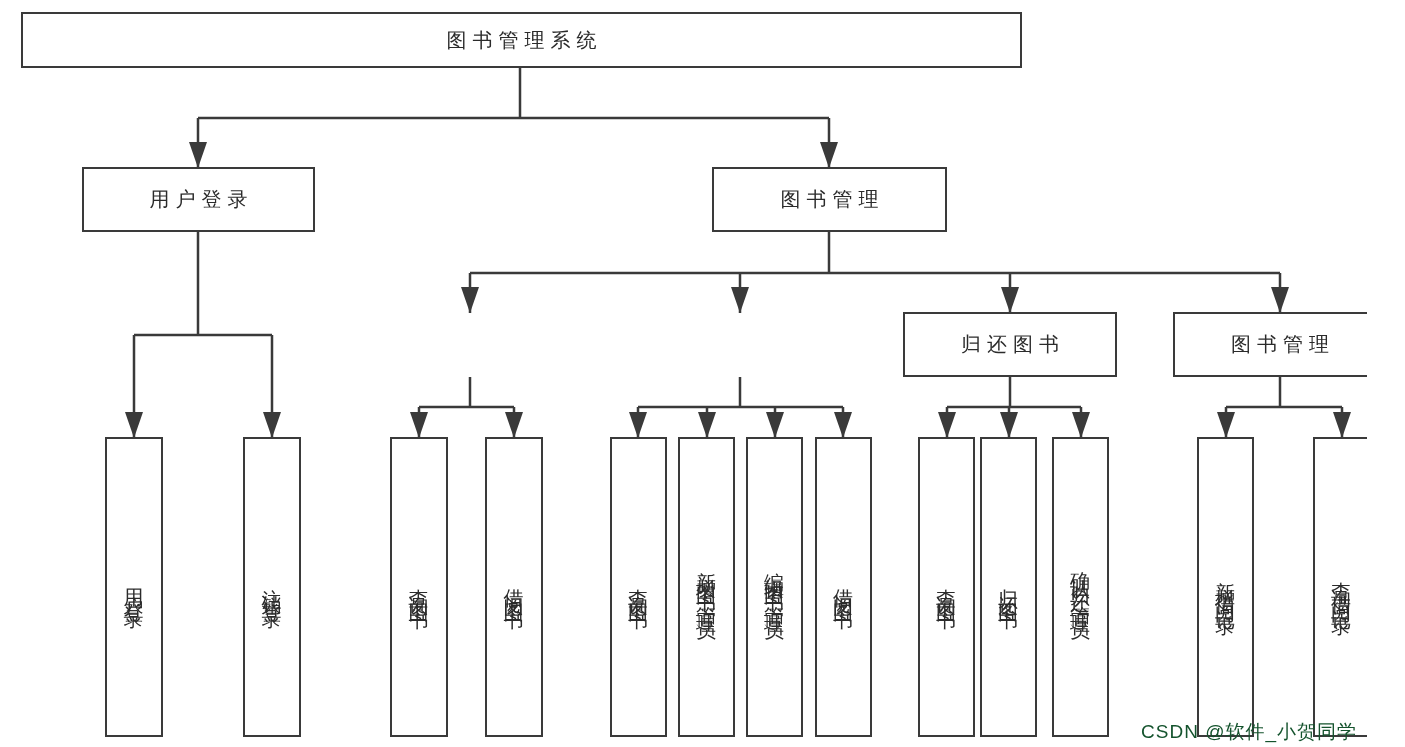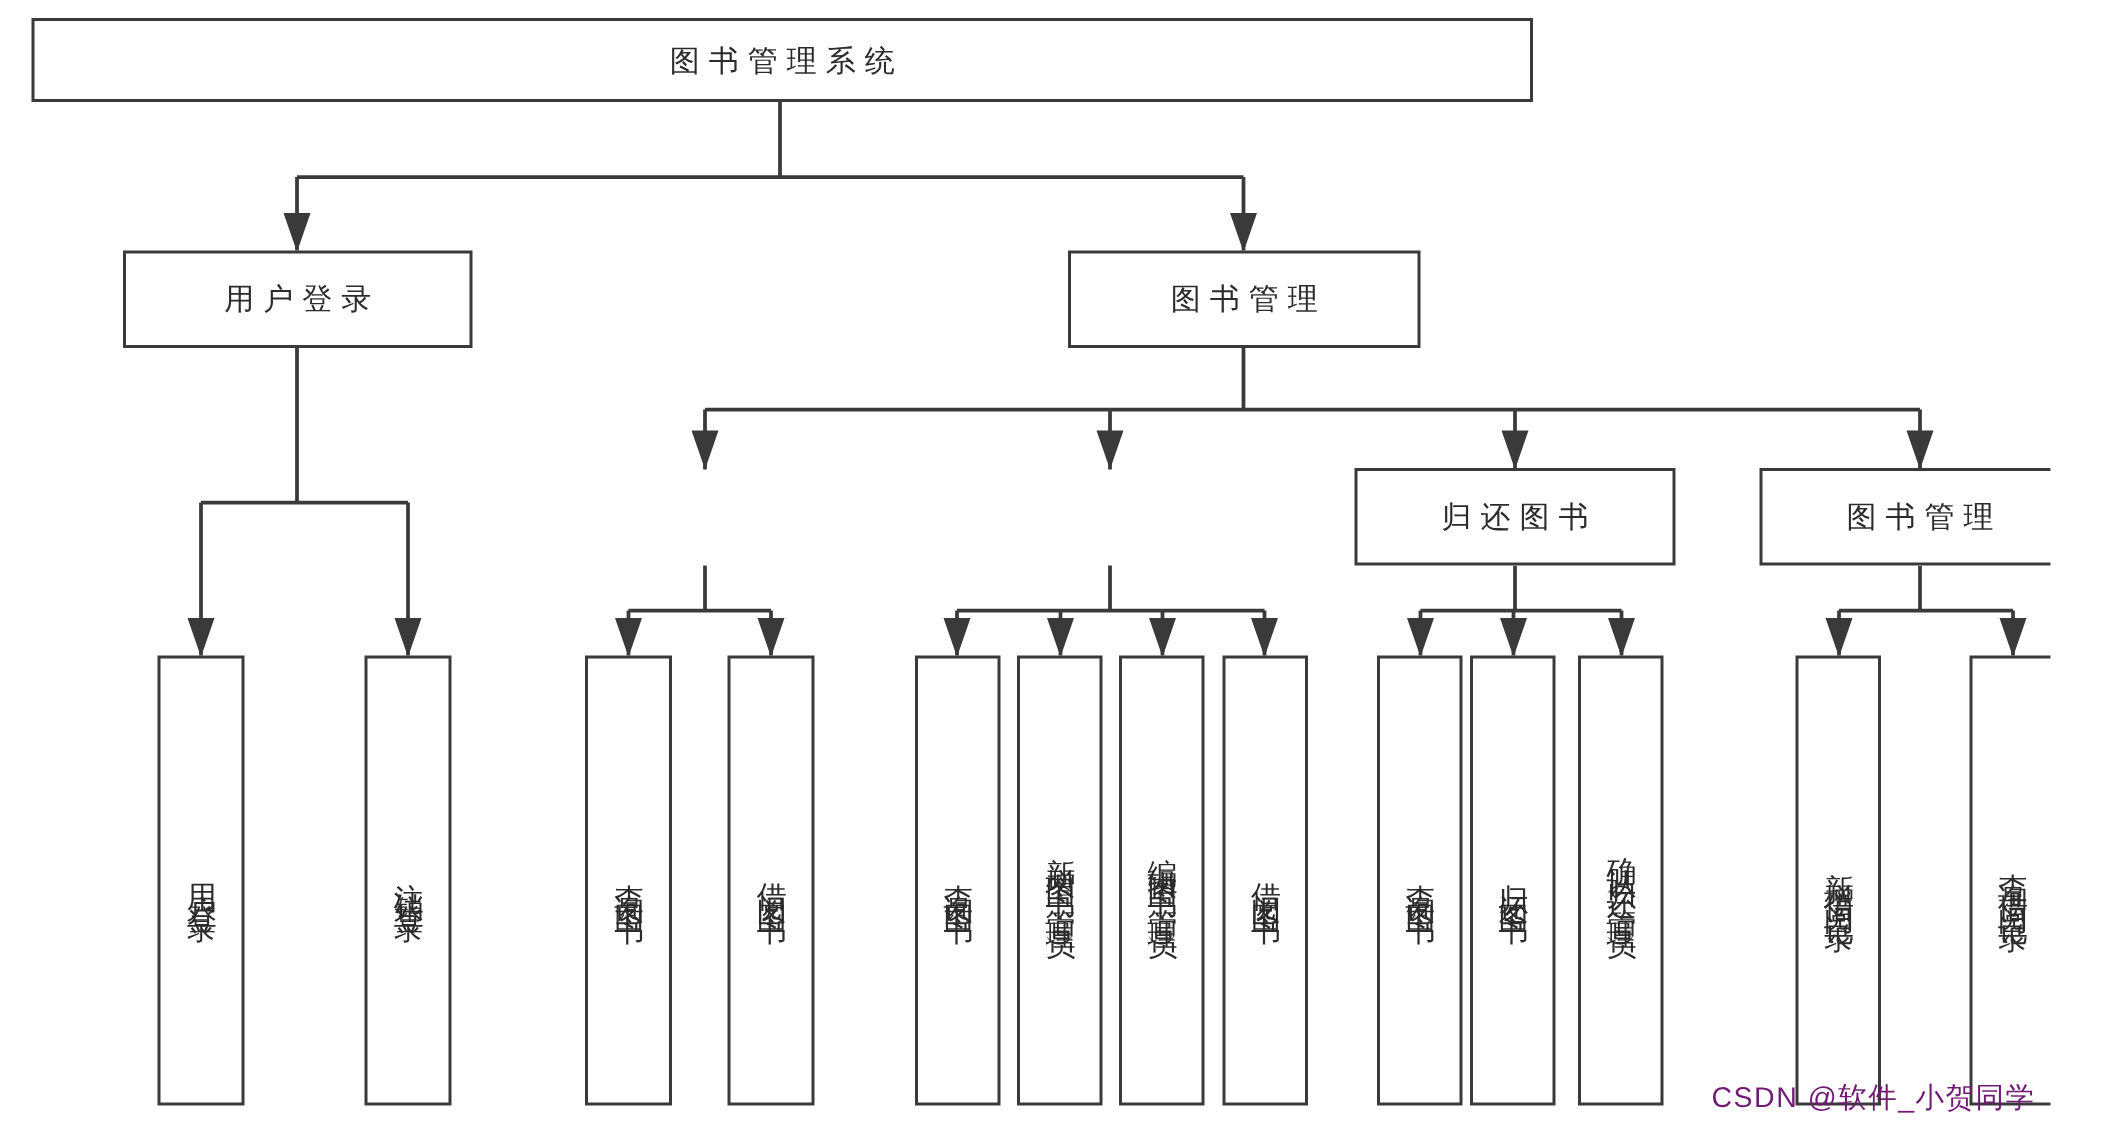--- a/index.html
+++ b/index.html
@@ -12,21 +12,21 @@
     position:absolute;box-sizing:border-box;background:#ffffff;
     border:2.5px solid #3a3a3a;display:flex;align-items:center;justify-content:center;
   }
   .hbox{font-size:20px;letter-spacing:6px;text-indent:6px;white-space:nowrap;}
   .vbox span{
     writing-mode:vertical-rl;text-orientation:mixed;
     font-size:20px;letter-spacing:7px;line-height:1;display:block;
   }
   .watermark{
     position:absolute;right:10px;bottom:2px;font-size:19px;letter-spacing:1px;
-    color:#701a75;white-space:nowrap;
+    color:#14532d;white-space:nowrap;
   }
 </style>
 </head>
 <body>
 
 <div class="canvas">
 
   <svg class="wires" viewBox="0 0 1405 747">
     <g stroke="#3a3a3a" stroke-width="2.5" fill="none">
       <path d="M520 68 V118 M198 118 H829 M198 118 V168 M829 118 V168"></path>

